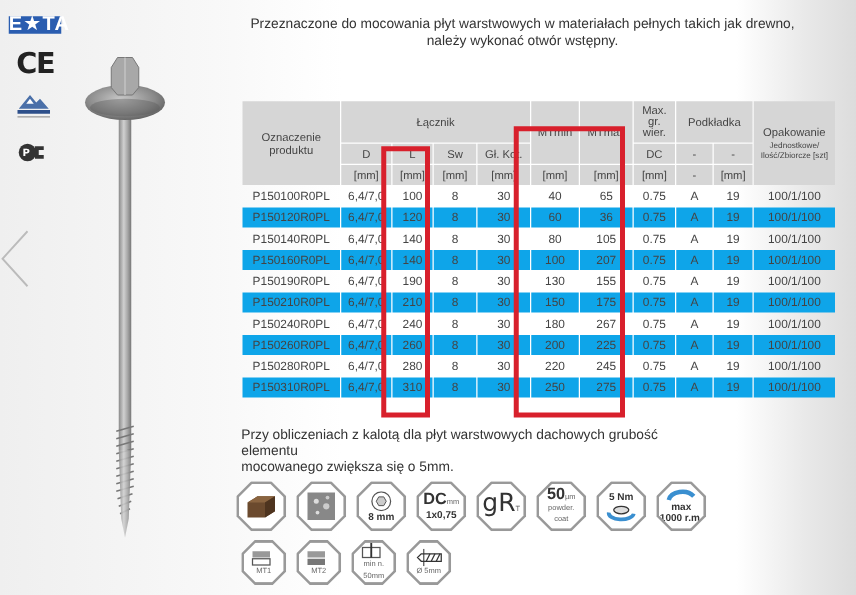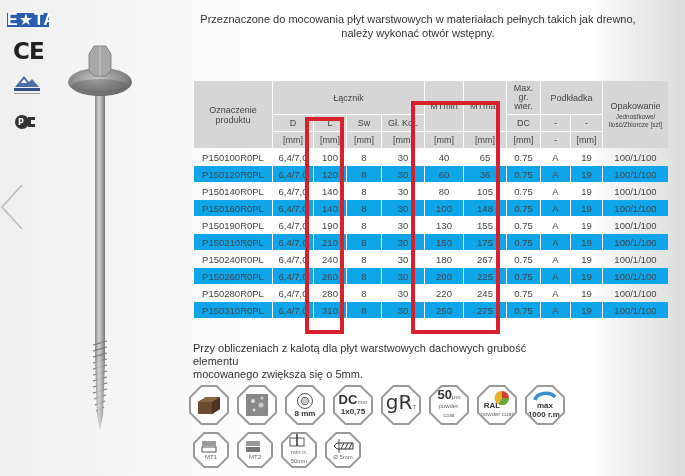--- a/index.html
+++ b/index.html
@@ -223,21 +223,21 @@
       <td>19</td>
       <td>100/1/100</td>
     </tr>
     <tr class="alt">
       <td>P150160R0PL</td>
       <td>6,4/7,0</td>
       <td>140</td>
       <td>8</td>
       <td>30</td>
       <td>100</td>
-      <td>148</td>
+      <td>207</td>
       <td>0.75</td>
       <td>A</td>
       <td>19</td>
       <td>100/1/100</td>
     </tr>
     <tr>
       <td>P150190R0PL</td>
       <td>6,4/7,0</td>
       <td>190</td>
       <td>8</td>
@@ -368,27 +368,25 @@
     </div>
   <div class="oct">
       <div class="inner">
     <span><span class="big">50</span><span class="tiny">µm</span></span>
     <span class="tiny">powder.</span>
     <span class="tiny">coat</span>
   </div>
     </div>
   <div class="oct">
       <div class="inner">
-    <svg width="18" height="14" viewBox="0 0 18 14" style="position:absolute;top:4px;right:4px">
-          <path d="M9 7 L9 0 A7 7 0 0 1 16 7 Z" fill="#d63a2a"></path>
-          <path d="M9 7 L16 7 A7 7 0 0 1 5 13 Z" fill="#6aa83a"></path>
-          <path d="M9 7 L5 13 A7 7 0 0 1 9 0 Z" fill="#e8b22a"></path>
-        </svg>
-    <span style="margin-top:10px;margin-right:10px">RAL</span>
-    <span class="tiny">powder coat</span>
+    <span>5 Nm</span>
+    <svg width="26" height="16" viewBox="0 0 26 16">
+          <path d="M3 8 A10 5 0 0 0 23 9" fill="none" stroke="#3a8fd0" stroke-width="3"></path>
+          <ellipse cx="13" cy="6" rx="6" ry="3" fill="#ddd" stroke="#333"></ellipse>
+        </svg>
   </div>
     </div>
   <div class="oct">
       <div class="inner">
     <svg width="26" height="10" viewBox="0 0 26 10">
           <path d="M3 9 A11 8 0 0 1 23 6" fill="none" stroke="#3a8fd0" stroke-width="3.5"></path>
         </svg>
     <span>max</span>
     <span>1000 r.m.</span>
   </div>

